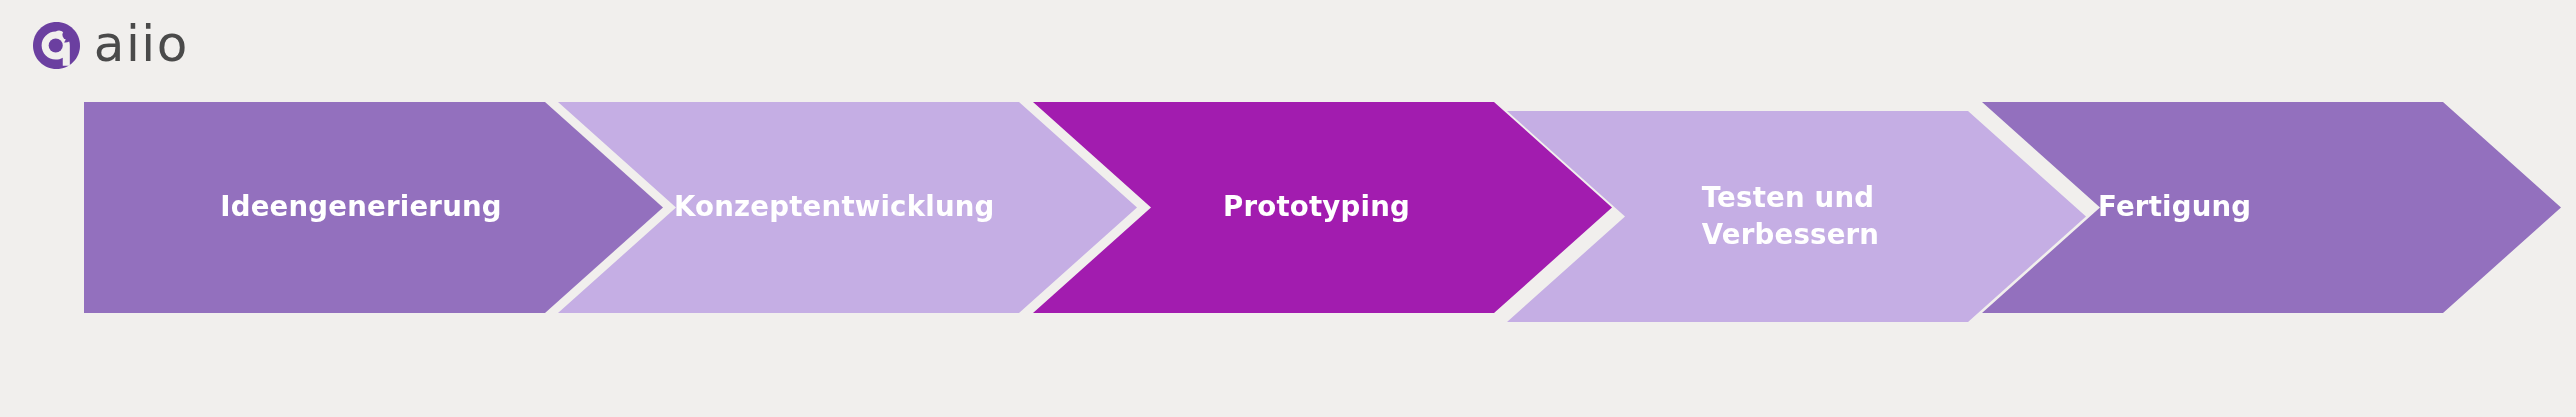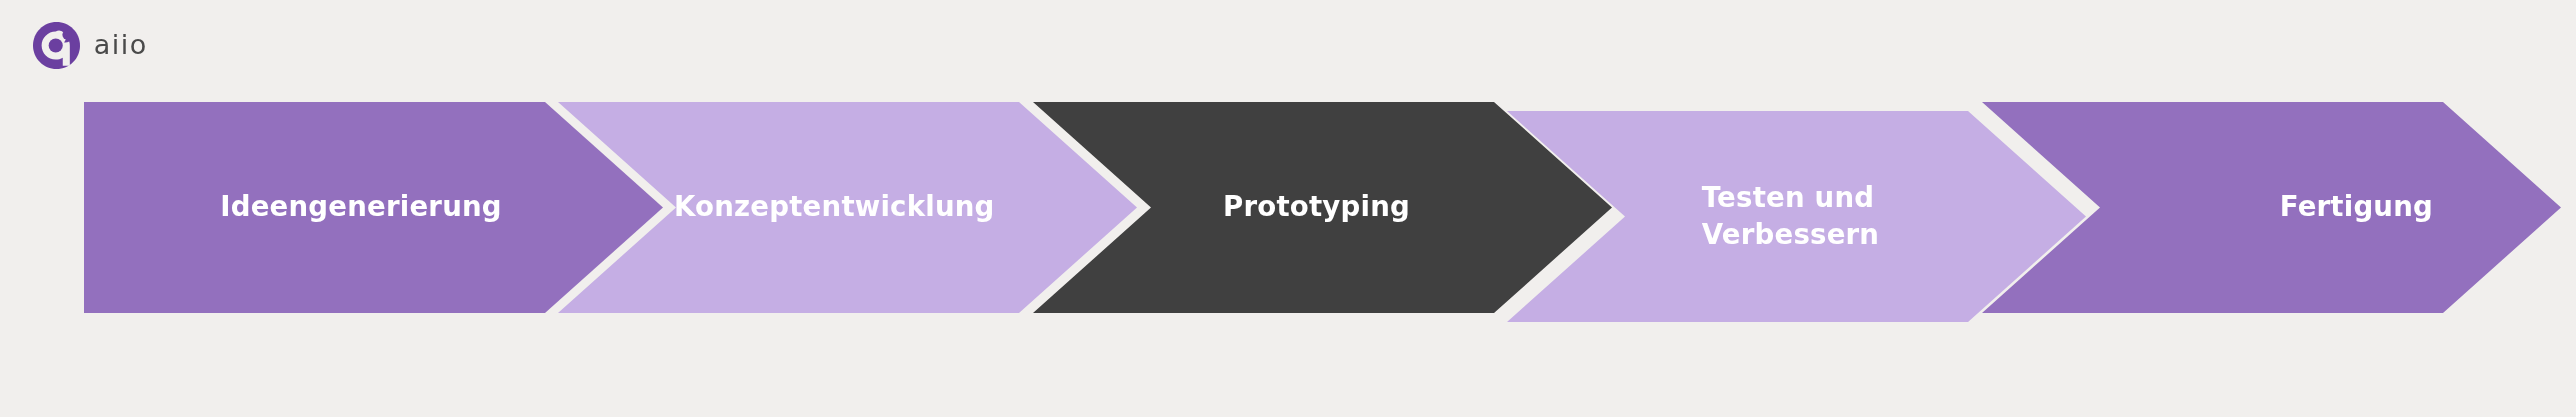--- a/index.html
+++ b/index.html
@@ -25,21 +25,21 @@
     gap: 13.8px;
     height: 51px;
   }
   #brand-logo .logo-mark {
     width: 47px;
     height: 47px;
     display: block;
   }
   #brand-logo .logo-word {
     font-family: "DejaVu Sans", sans-serif;
-    font-size: 27px;
+    font-size: 50px;
     font-weight: 500;
     letter-spacing: 1.5px;
     color: #4A4A4A;
     line-height: 1;
     margin-top: -2px;
   }
 
   
   #process-flow {
     position: absolute;
@@ -92,27 +92,27 @@
 <div id="process-flow">
 
   <div class="chevron first" style="left: 72px; width: 579px; background: rgb(147, 112, 190); padding-left: 103px; clip-path: polygon(0px 0px, 461px 0px, 579px 50%, 461px 100%, 0px 100%); padding-right: 128px; justify-content: center;">
     <span class="chevron-label" style="color: rgb(255, 255, 255);">Ideengenerierung</span>
   </div>
 
   <div class="chevron mid" style="left: 546px; width: 579px; background: rgb(197, 174, 228); padding-left: 116px; clip-path: polygon(0px 0px, 461px 0px, 579px 50%, 461px 100%, 0px 100%, 118px 50%); padding-right: 128px; justify-content: flex-start;">
     <span class="chevron-label" style="color: rgb(255, 255, 255);">Konzeptentwicklung</span>
   </div>
 
-  <div class="chevron mid" style="left: 1021px; width: 579px; background: #404040; padding-left: 116px; clip-path: polygon(0px 0px, 461px 0px, 579px 50%, 461px 100%, 0px 100%, 118px 50%); padding-right: 128px; justify-content: center;">
+  <div class="chevron mid" style="left: 1021px; width: 579px; background: #a21caf; padding-left: 116px; clip-path: polygon(0px 0px, 461px 0px, 579px 50%, 461px 100%, 0px 100%, 118px 50%); padding-right: 128px; justify-content: center;">
     <span class="chevron-label" style="color: rgb(255, 255, 255);">Prototyping</span>
   </div>
 
   <div class="chevron mid" style="left: 1495px; width: 579px; background: rgb(197, 174, 228); padding-left: 116px; clip-path: polygon(0px 0px, 461px 0px, 579px 50%, 461px 100%, 0px 100%, 118px 50%); padding-right: 128px; justify-content: center; margin-top: 9px;">
     <span class="chevron-label" style="color: rgb(255, 255, 255);">Testen und
 Verbessern</span>
   </div>
 
-  <div class="chevron mid" style="left: 1970px; width: 579px; background: rgb(147, 112, 190); padding-left: 116px; clip-path: polygon(0px 0px, 461px 0px, 579px 50%, 461px 100%, 0px 100%, 118px 50%); padding-right: 128px; justify-content: flex-end;">
+  <div class="chevron mid" style="left: 1970px; width: 579px; background: rgb(147, 112, 190); padding-left: 116px; clip-path: polygon(0px 0px, 461px 0px, 579px 50%, 461px 100%, 0px 100%, 118px 50%); padding-right: 128px; justify-content: flex-start;">
     <span class="chevron-label" style="color: rgb(255, 255, 255);">Fertigung</span>
   </div>
 
 </div>
 
 
 </body></html>

